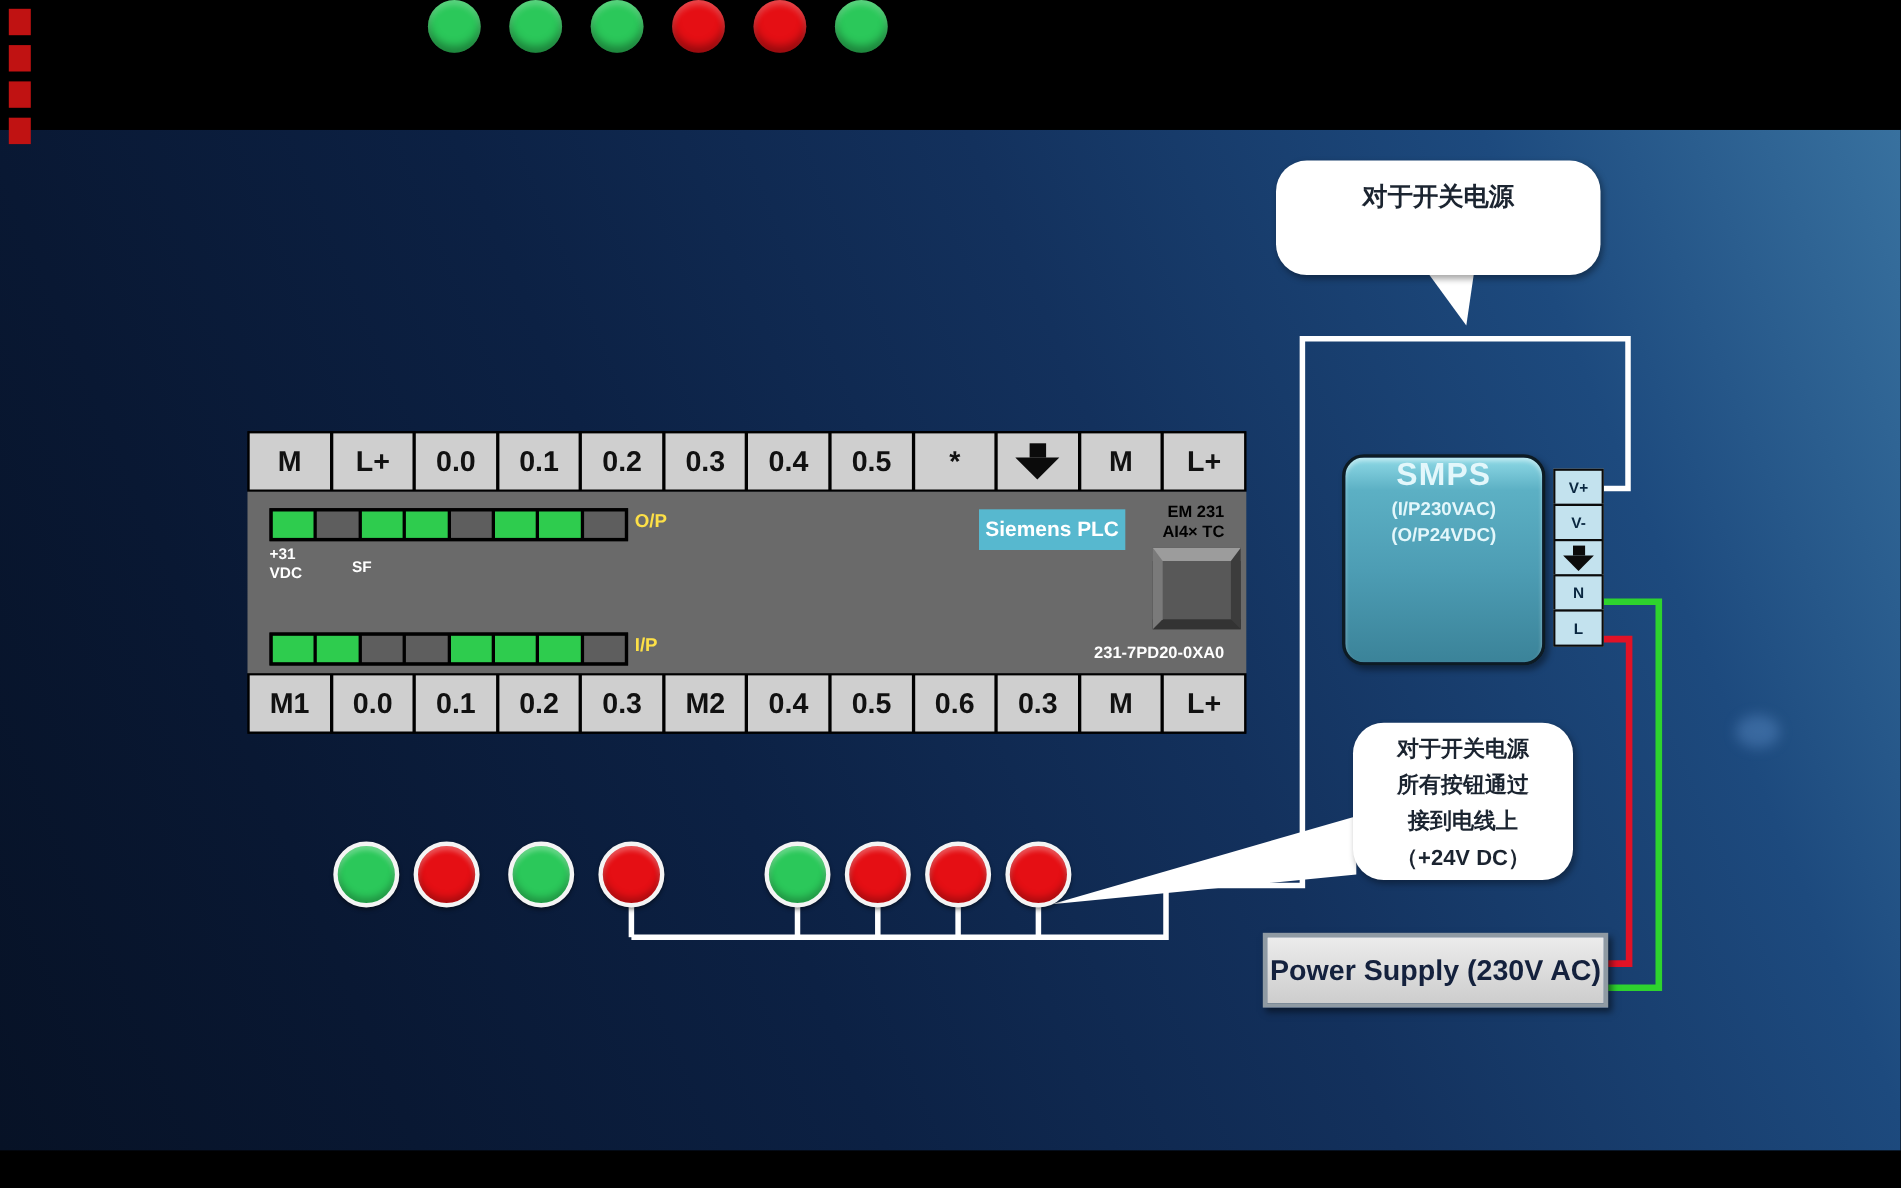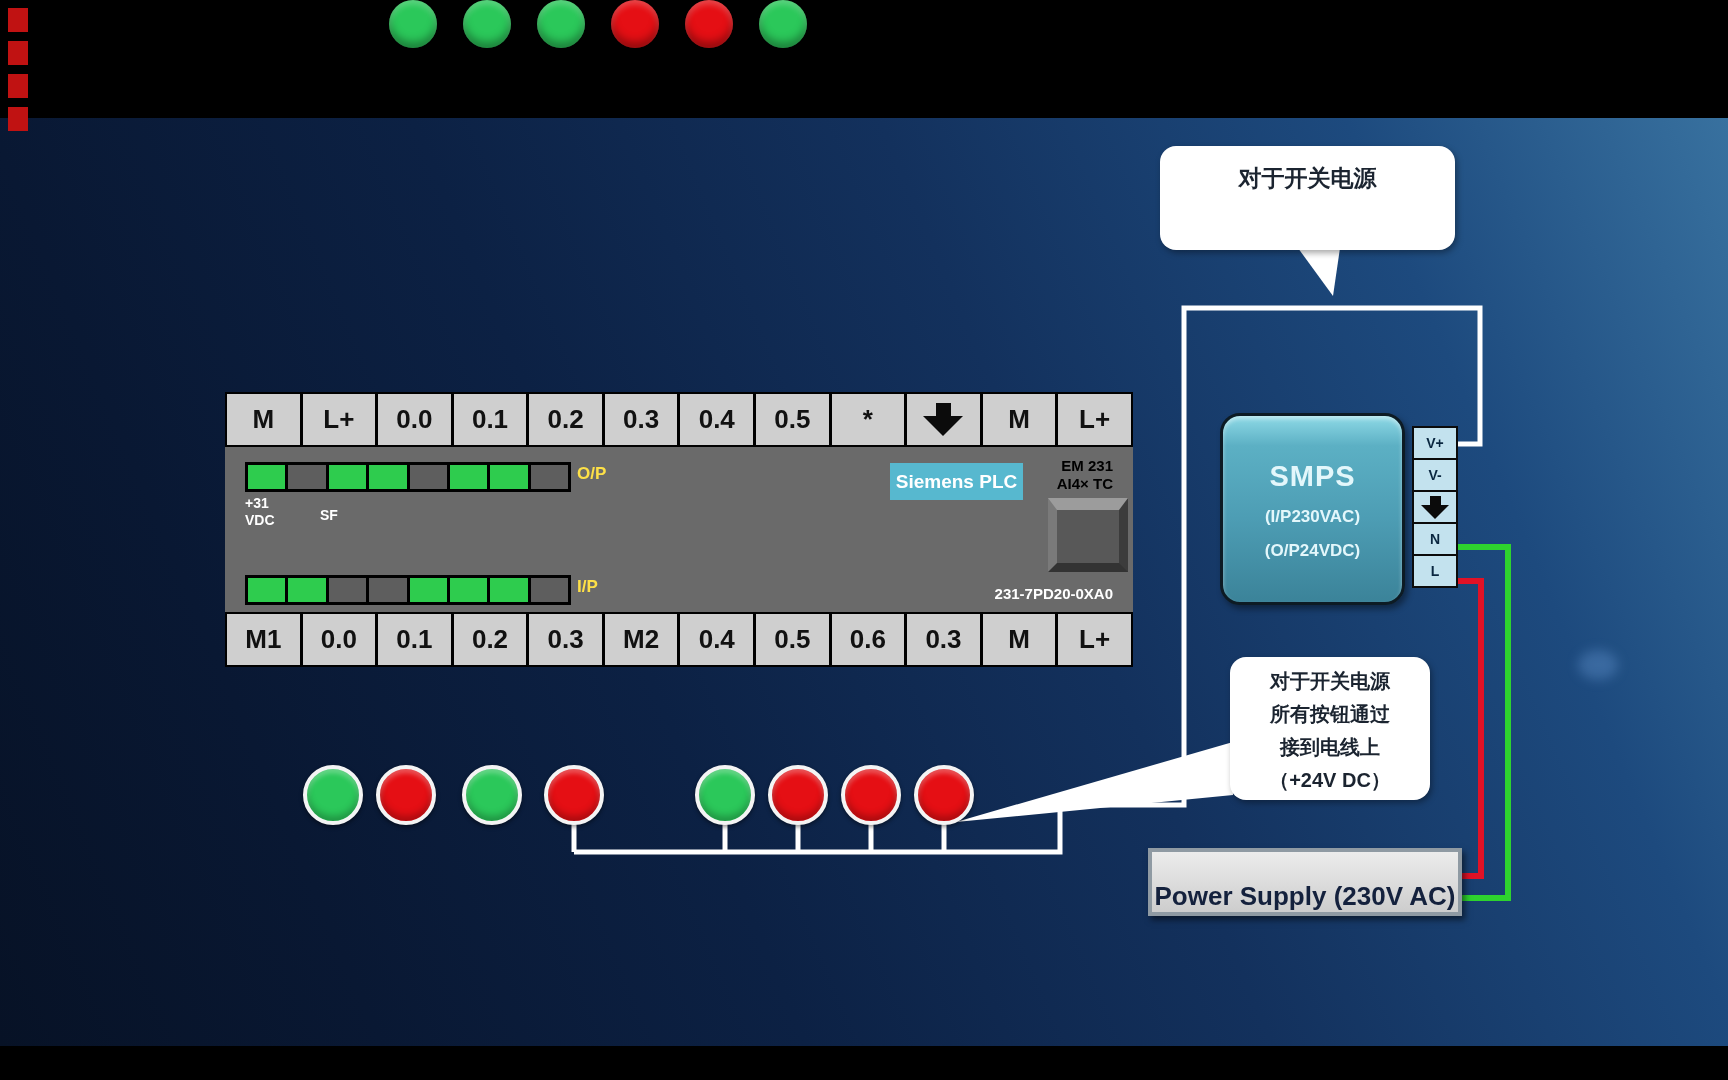--- a/index.html
+++ b/index.html
@@ -45,36 +45,36 @@
 
   
   .push-button{position:absolute;top:765px;width:52px;height:52px;border-radius:50%;
                border:4px solid #f4f4f4;box-shadow:0 2px 4px rgba(0,0,0,.45), inset 0 -5px 7px rgba(0,0,0,.25), inset 0 4px 5px rgba(255,255,255,.3);}
 
   
   #smps{position:absolute;left:1220px;top:413px;width:185px;height:192px;border-radius:20px;
         background:linear-gradient(180deg,#8ed9e6 0%,#5cb0c4 16%,#4d9db4 55%,#3b8399 100%);
         border:3px solid #0d1b24;box-sizing:border-box;text-align:center;color:#e3f7fb;
         box-shadow:inset 0 3px 4px rgba(255,255,255,.45), 3px 4px 6px rgba(0,0,0,.4);}
-  #smps .t1{margin-top:44px;font-size:29px;font-weight:bold;letter-spacing:1px;}
-  #smps .t2,#smps .t3{font-size:17px;font-weight:bold;margin-top:14px;}
+  #smps .t1{font-size:29px;font-weight:bold;letter-spacing:1px;}
+  #smps .t2,#smps .t3{font-size:17px;font-weight:bold;margin-top:4px;}
   #smps-terms{position:absolute;left:1412px;top:428px;width:46px;}
   .smps-cell{width:46px;height:34px;margin-top:-2px;background:#c3e2ee;border:2px solid #0b0b0b;box-sizing:border-box;
              display:flex;align-items:center;justify-content:center;font-weight:bold;font-size:14px;color:#0a2740;}
 
   
-  .callout{position:absolute;background:#fff;border-radius:16px;color:#1b2430;font-weight:bold;text-align:center;
+  .callout{position:absolute;background:#fff;border-radius:28px;color:#1b2430;font-weight:bold;text-align:center;
            box-shadow:2px 3px 6px rgba(0,0,0,.35);}
   #callout-top{left:1160px;top:146px;width:295px;height:104px;font-size:23px;line-height:35px;padding-top:15px;box-sizing:border-box;}
   #callout-right{left:1230px;top:657px;width:200px;height:143px;font-size:20px;line-height:33px;padding-top:8px;box-sizing:border-box;}
 
   
   #power-supply{position:absolute;left:1148px;top:848px;width:314px;height:68px;box-sizing:border-box;
                 border:4px solid #8f9aa3;background:linear-gradient(#ececec,#cdcdcd);
-                display:flex;align-items:flex-end;justify-content:center;
+                display:flex;align-items:center;justify-content:center;
                 font-weight:bold;font-size:26px;color:#14213d;box-shadow:3px 4px 6px rgba(0,0,0,.5);}
 
   svg.overlay{position:absolute;left:0;top:0;z-index:2;}
   .abs{position:absolute;}
   .z3{z-index:3;} .z4{z-index:4;}
 </style>
 </head>
 <body>
 
 <div id="stage">

